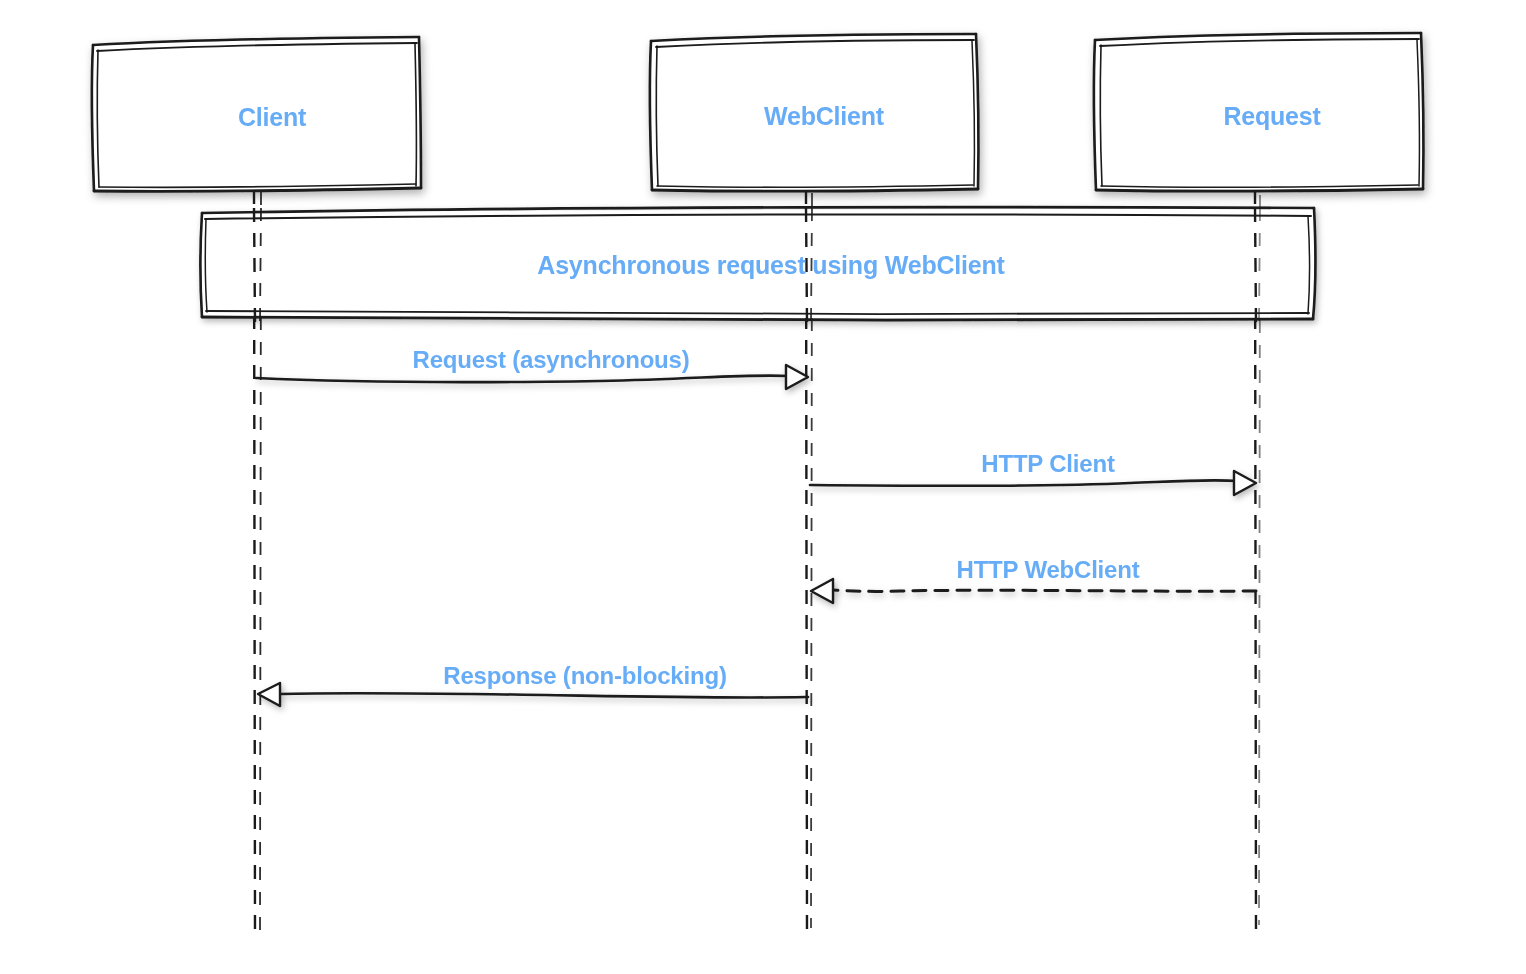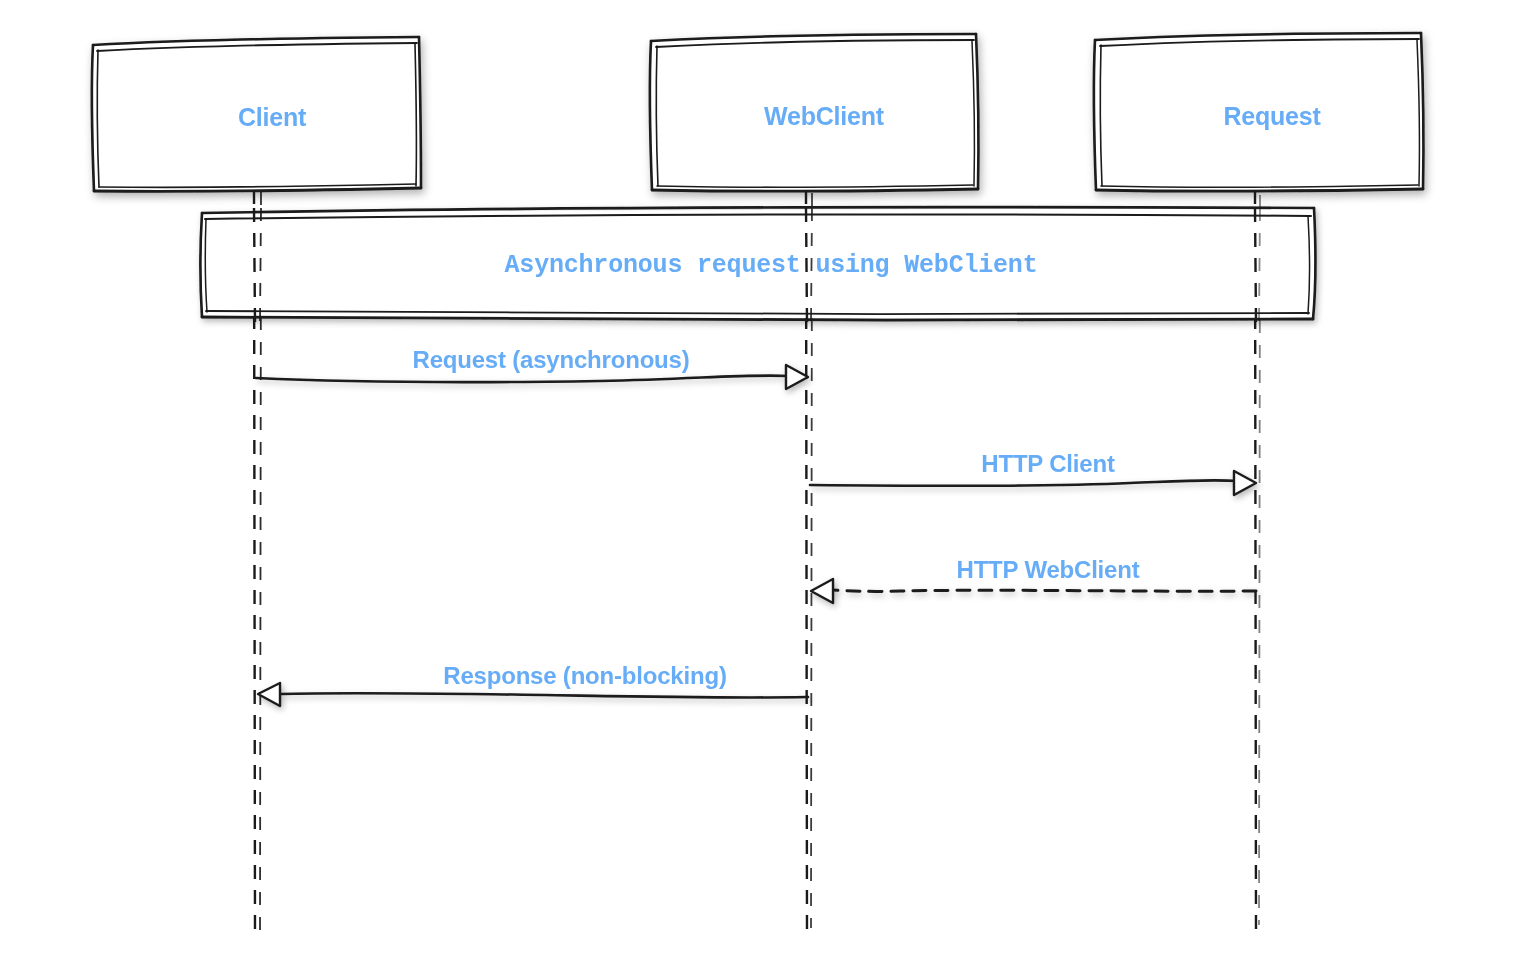--- a/index.html
+++ b/index.html
@@ -81,21 +81,20 @@
     font-weight: bold;
     white-space: nowrap;
     transform: translate(-50%, -50%);
     letter-spacing: -0.2px;
   }
   .txt.participant {
     font-size: 25px;
   }
   .txt.note {
     font-size: 25px;
-    font-family: Liberation Mono, monospace;
   }
   .txt.message {
     font-size: 24px;
   }
 </style>
 </head>
 <body>
 
 <div id="diagram-root">
 

